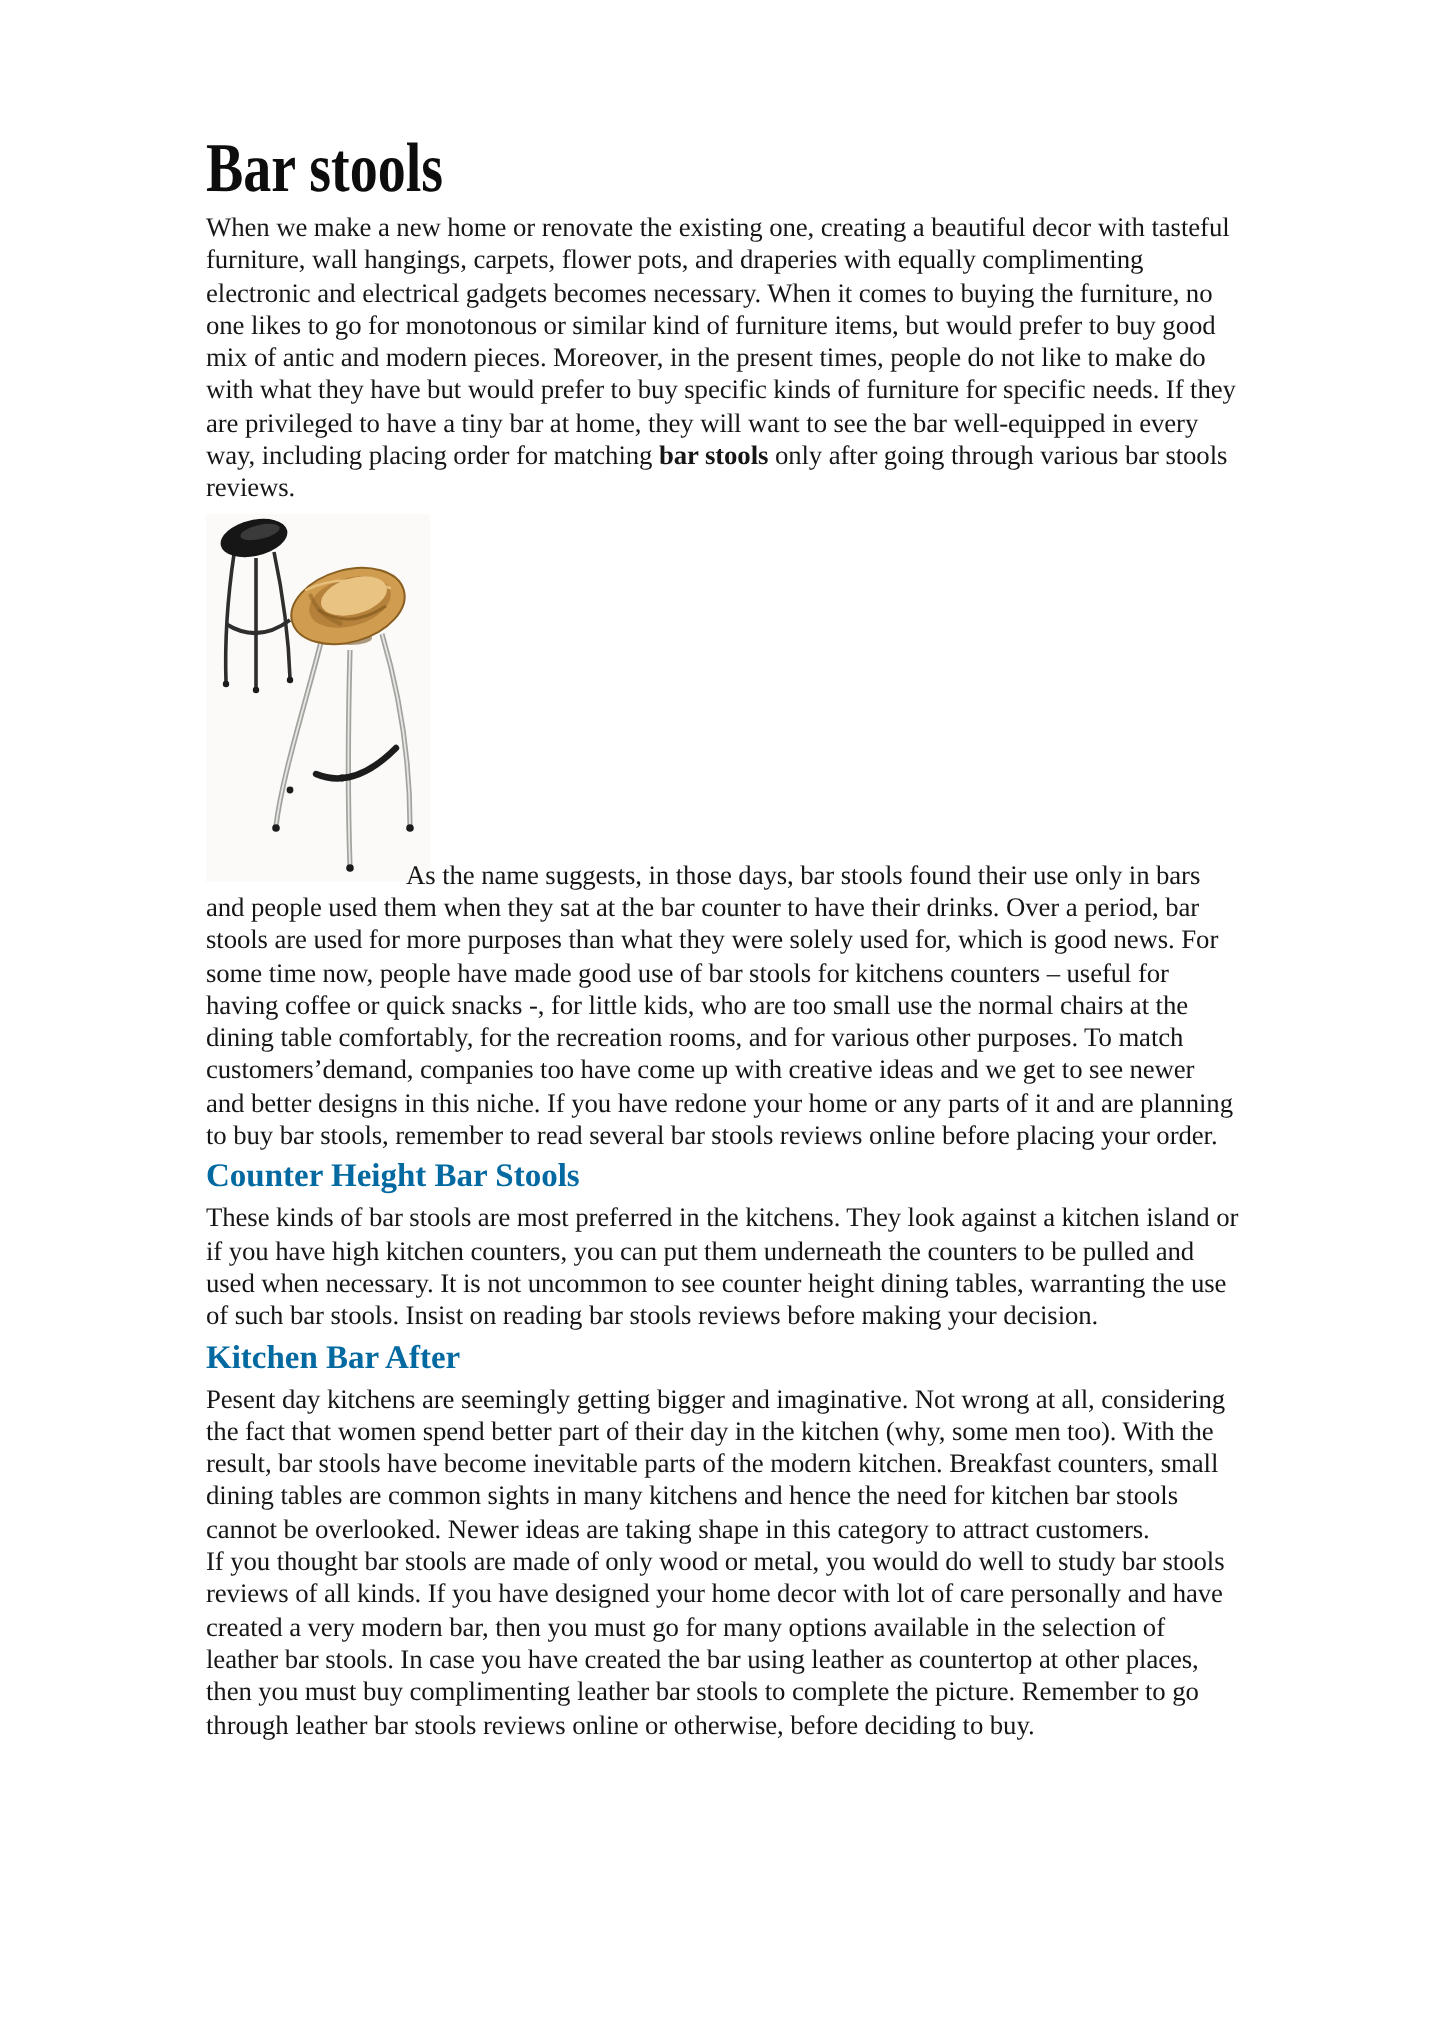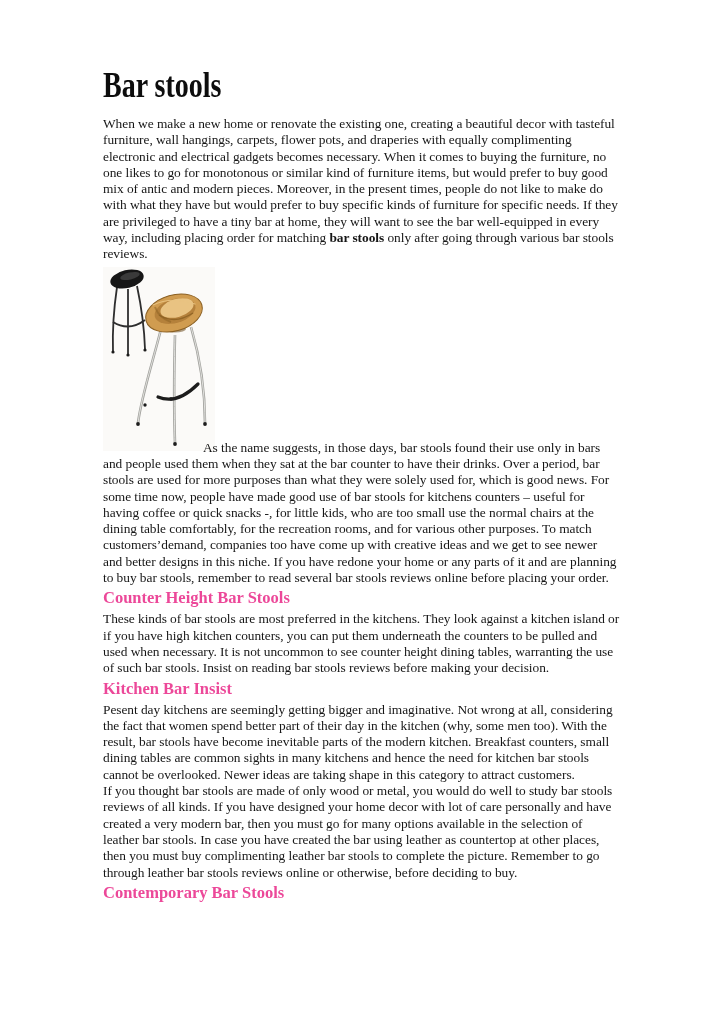--- a/index.html
+++ b/index.html
@@ -8,26 +8,26 @@
     font-family:"Liberation Serif","DejaVu Serif",serif;color:#161616;
   }
   .page{margin-left:103px;width:590px;font-family:Liberation Serif, serif;}
   h1.title{
     margin:74px 0 0 0;font-size:28px;line-height:30px;font-weight:bold;color:#0d0d0d;
     transform:scaleY(1.25);transform-origin:0 100%;letter-spacing:0px;
   }
   p.body{
     margin:0;font-size:13.4px;line-height:16.3px;white-space:pre;letter-spacing:-0.05px;
   }
-  p.p1{margin-top:12px;}
+  p.p1{margin-top:2px;}
   p.p2{text-indent:100px;}
   .figure{height:177px;margin:0;}
   .figure svg{display:block;}
   h2.sect{
-    margin:2px 0 4px 0;font-size:16.5px;line-height:19px;font-weight:bold;color:#ec4899;
+    margin:2px 0 4px 0;font-size:16.5px;line-height:19px;font-weight:bold;color:#0369a1;
   }
   b{font-weight:bold;}
 </style>
 </head>
 <body>
 
 <div class="page">
 
   <h1 class="title">Bar stools</h1>
 
@@ -100,34 +100,33 @@
 
   <section>
     <h2 class="sect">Counter Height Bar Stools</h2>
     <p class="body">These kinds of bar stools are most preferred in the kitchens. They look against a kitchen island or
 if you have high kitchen counters, you can put them underneath the counters to be pulled and
 used when necessary. It is not uncommon to see counter height dining tables, warranting the use
 of such bar stools. Insist on reading bar stools reviews before making your decision.</p>
   </section>
 
   <section>
-    <h2 class="sect">Kitchen Bar Insist</h2>
+    <h2 class="sect">Kitchen Bar After</h2>
     <p class="body">Pesent day kitchens are seemingly getting bigger and imaginative. Not wrong at all, considering
 the fact that women spend better part of their day in the kitchen (why, some men too). With the
 result, bar stools have become inevitable parts of the modern kitchen. Breakfast counters, small
 dining tables are common sights in many kitchens and hence the need for kitchen bar stools
 cannot be overlooked. Newer ideas are taking shape in this category to attract customers.</p>
   </section>
 
   <section>
     <p class="body">If you thought bar stools are made of only wood or metal, you would do well to study bar stools
 reviews of all kinds. If you have designed your home decor with lot of care personally and have
 created a very modern bar, then you must go for many options available in the selection of
 leather bar stools. In case you have created the bar using leather as countertop at other places,
 then you must buy complimenting leather bar stools to complete the picture. Remember to go
 through leather bar stools reviews online or otherwise, before deciding to buy.</p>
   </section>
 
   <section>
-    <h2 class="sect">Contemporary Bar Stools</h2>
   </section>
 
 </div>
 
 </body></html>

